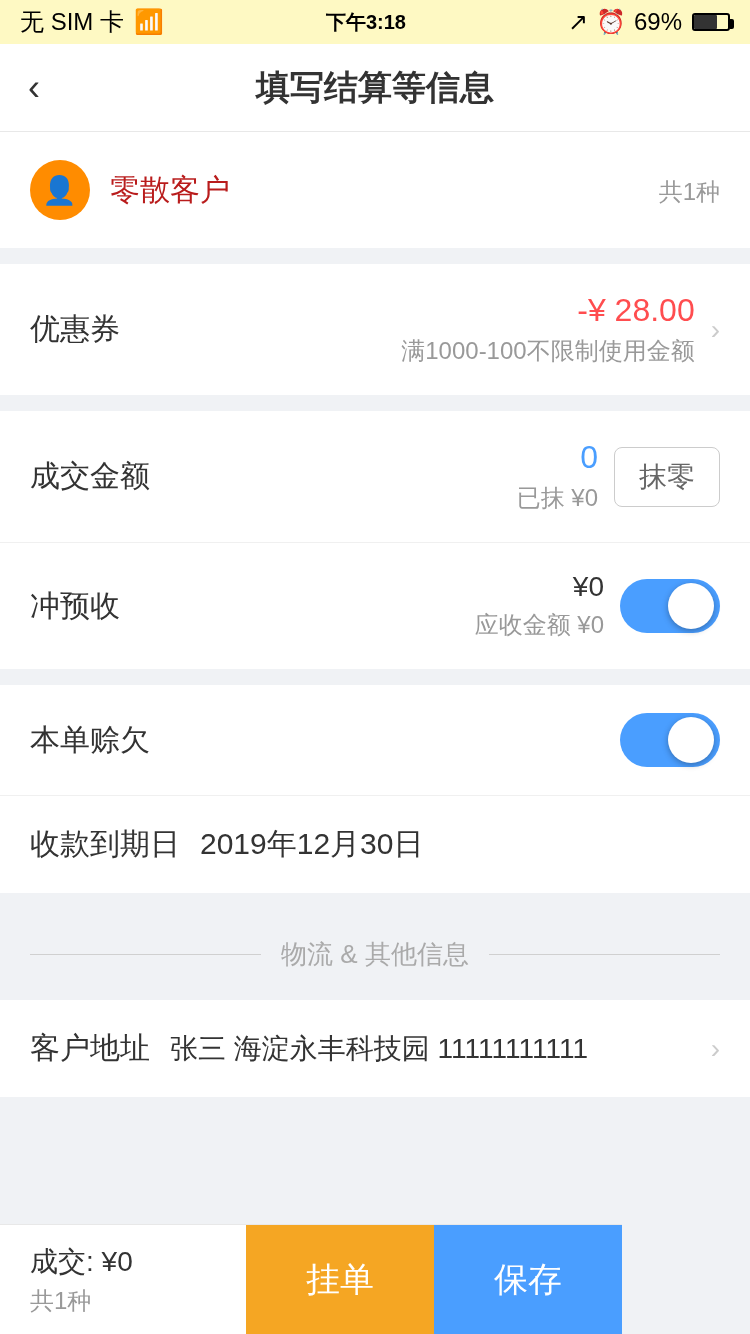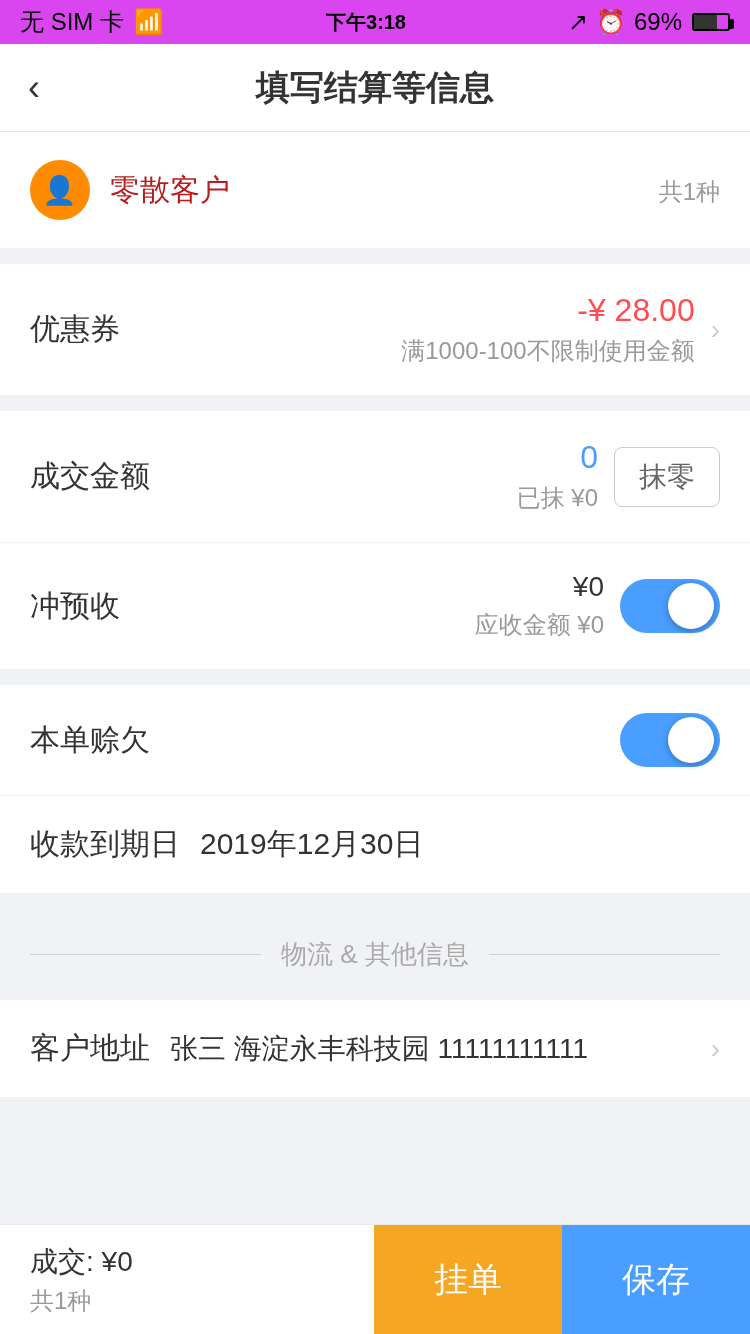--- a/index.html
+++ b/index.html
@@ -11,21 +11,21 @@
       background: #f0f2f5;
       color: #333;
       font-size: 28px;
       position: relative;
     }
 
     
     .status-bar {
       width: 100%;
       height: 44px;
-      background: #d946ef;
+      background: #fef9c3;
       display: flex;
       align-items: center;
       justify-content: space-between;
       padding: 0 20px;
       font-size: 24px;
       color: #000;
     }
     .status-bar-left { display: flex; align-items: center; gap: 10px; }
     .status-bar-center { font-size: 20px; font-weight: 600; }
     .status-bar-right { display: flex; align-items: center; gap: 8px; font-size: 24px; }
@@ -257,21 +257,21 @@
     .address-value {
       font-size: 28px;
       color: #333;
       flex: 1;
     }
 
     
     .bottom-bar {
       position: fixed;
       bottom: 0; left: 0;
-      width: 750px;
+      width: 622px;
       height: 110px;
       display: flex;
       background: #fff;
       border-top: 1px solid #e8e8e8;
     }
     .bottom-info {
       flex: 1;
       display: flex;
       flex-direction: column;
       justify-content: center;

